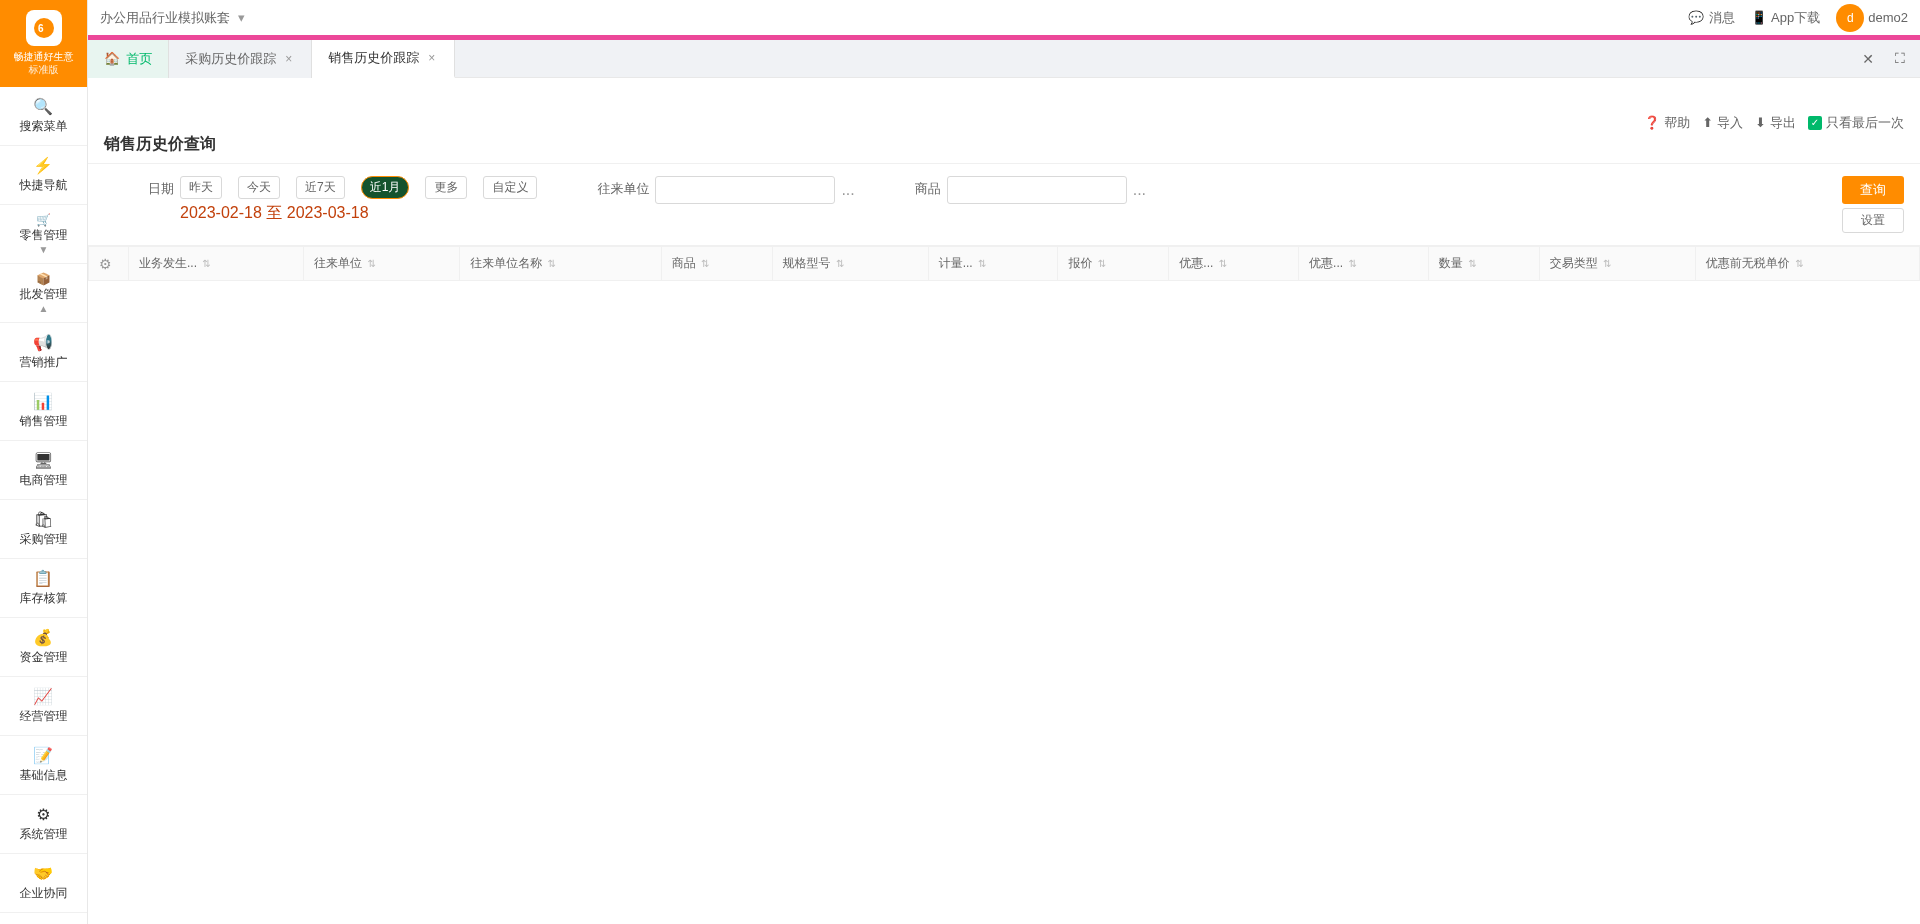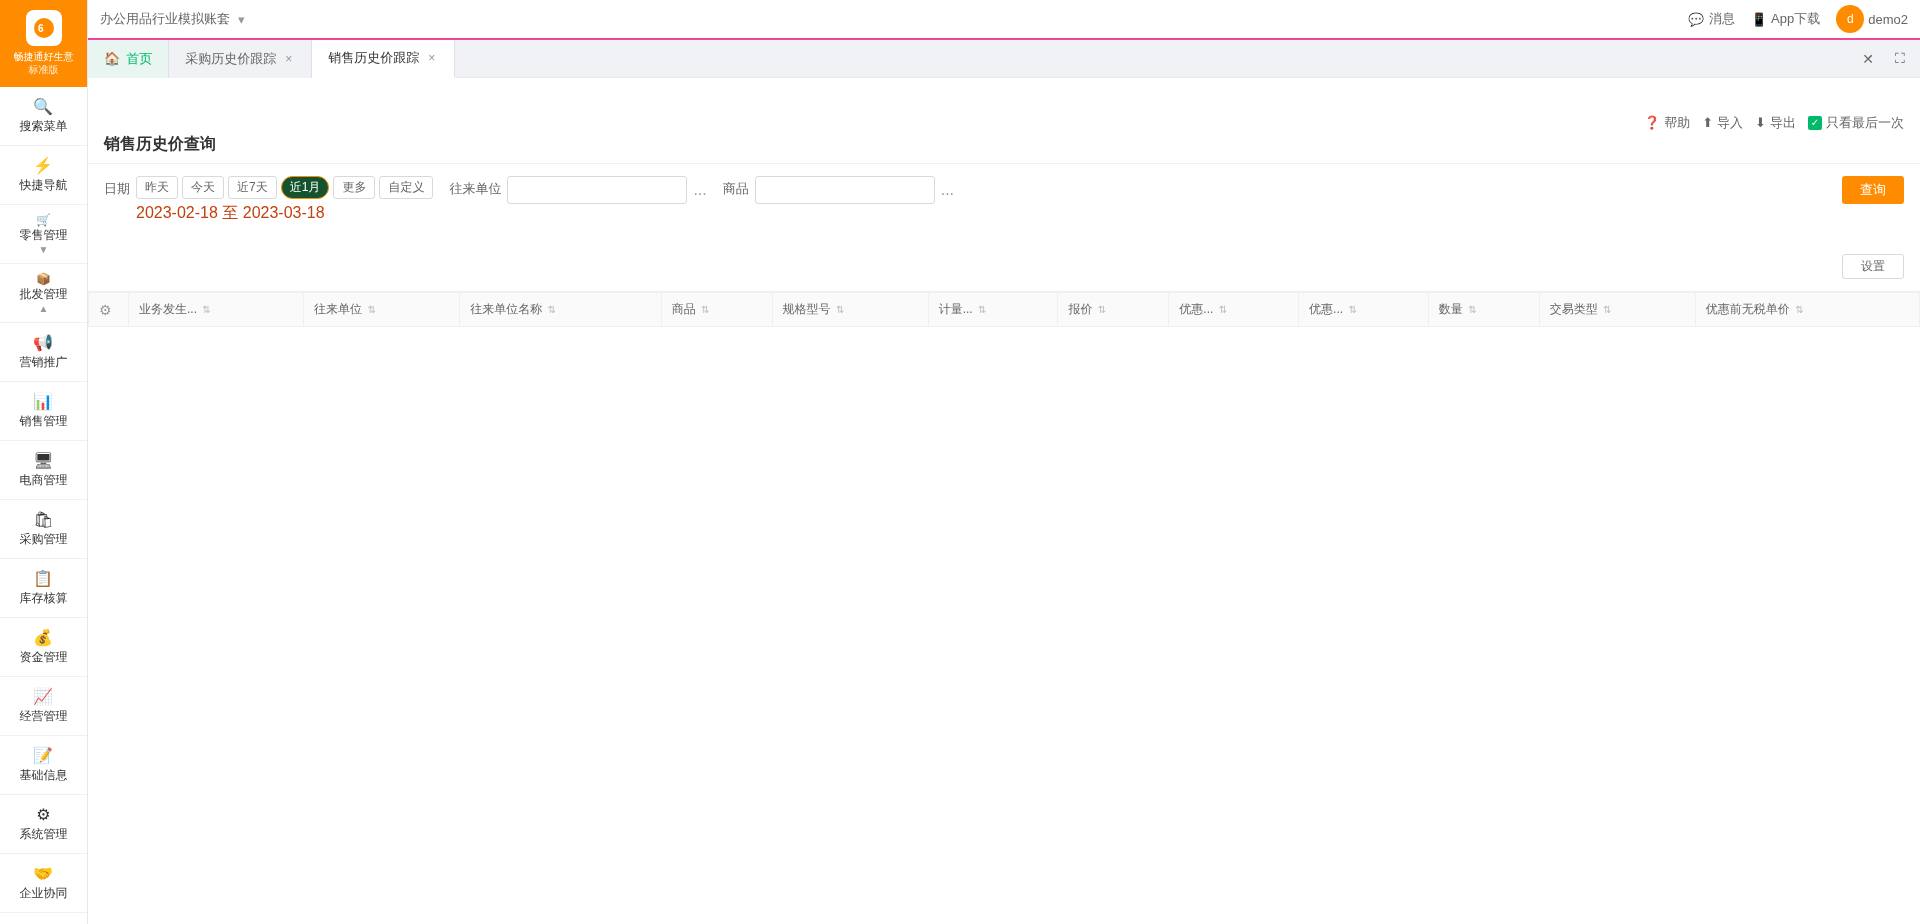--- a/index.html
+++ b/index.html
@@ -65,21 +65,21 @@
       flex: 1;
       display: flex;
       flex-direction: column;
       overflow: hidden;
     }
 
     
     .topbar {
       height: 40px;
       background: #fff;
-      border-bottom: 2px solid #ec4899;
+      border-bottom: 5px solid #ec4899;
       display: flex;
       align-items: center;
       justify-content: space-between;
       padding: 6px 12px;
       flex-shrink: 0;
     }
     .topbar-left {
       display: flex;
       align-items: center;
       gap: 8px;
@@ -234,36 +234,37 @@
       display: flex;
       align-items: flex-start;
       flex-wrap: wrap;
       gap: 16px;
       flex: 1;
     }
     .filter-group {
       display: flex;
       align-items: flex-start;
       gap: 6px;
+      margin-left: 44px;
     }
     .filter-label {
       color: #666;
       font-size: 13px;
       white-space: nowrap;
       padding-top: 4px;
     }
     .date-options {
       display: flex;
       flex-direction: column;
       gap: 4px;
     }
     .date-buttons {
       display: flex;
       align-items: center;
-      gap: 4px;
+      gap: 16px;
     }
     .date-btn {
       padding: 2px 8px;
       border: 1px solid #d9d9d9;
       border-radius: 3px;
       cursor: pointer;
       font-size: 12px;
       color: #666;
       background: #fff;
     }
@@ -312,21 +313,20 @@
       font-size: 13px;
     }
     .btn-settings {
       background: #fff;
       color: #666;
       border: 1px solid #d9d9d9;
       border-radius: 3px;
       padding: 3px 12px;
       cursor: pointer;
       font-size: 12px;
-      margin-top: 46px;
     }
 
     
     .table-container {
       padding: 0;
       overflow-x: auto;
     }
     .data-table {
       width: 100%;
       border-collapse: collapse;

